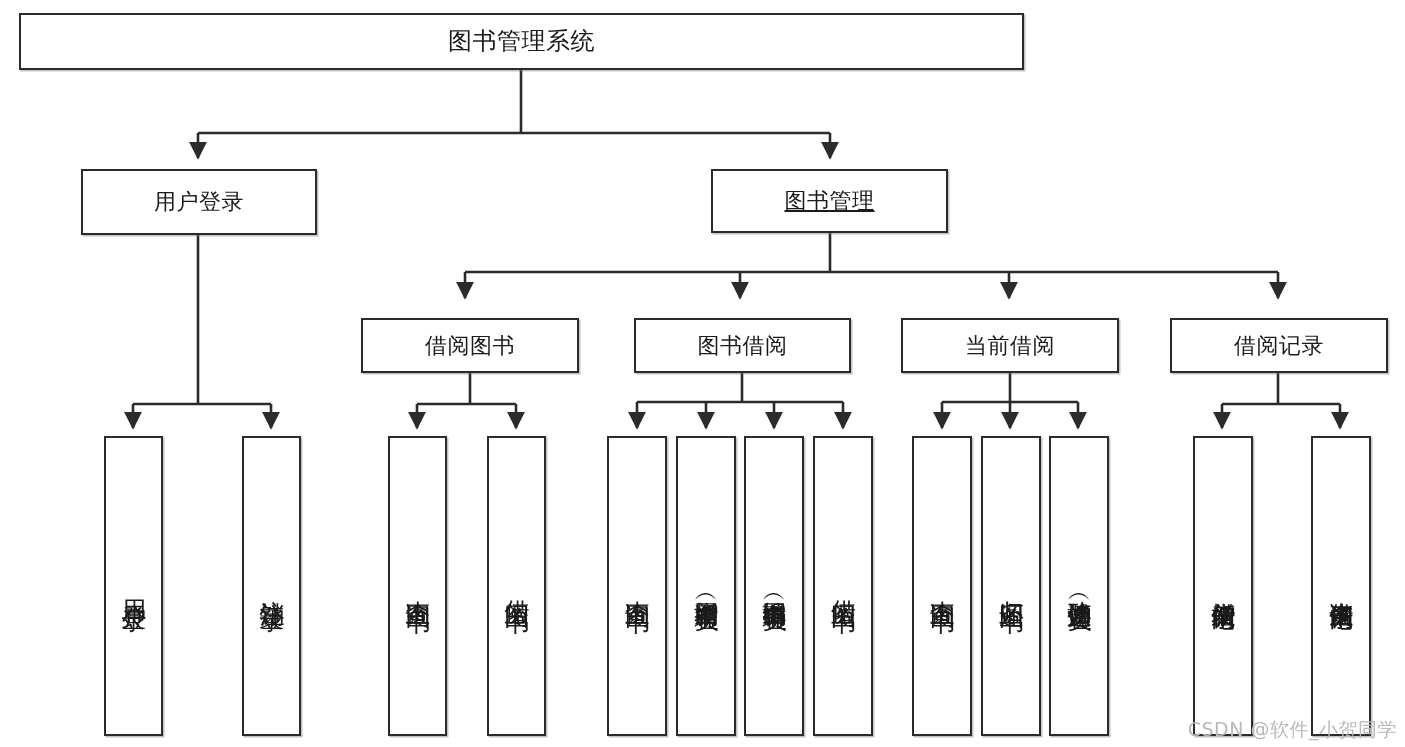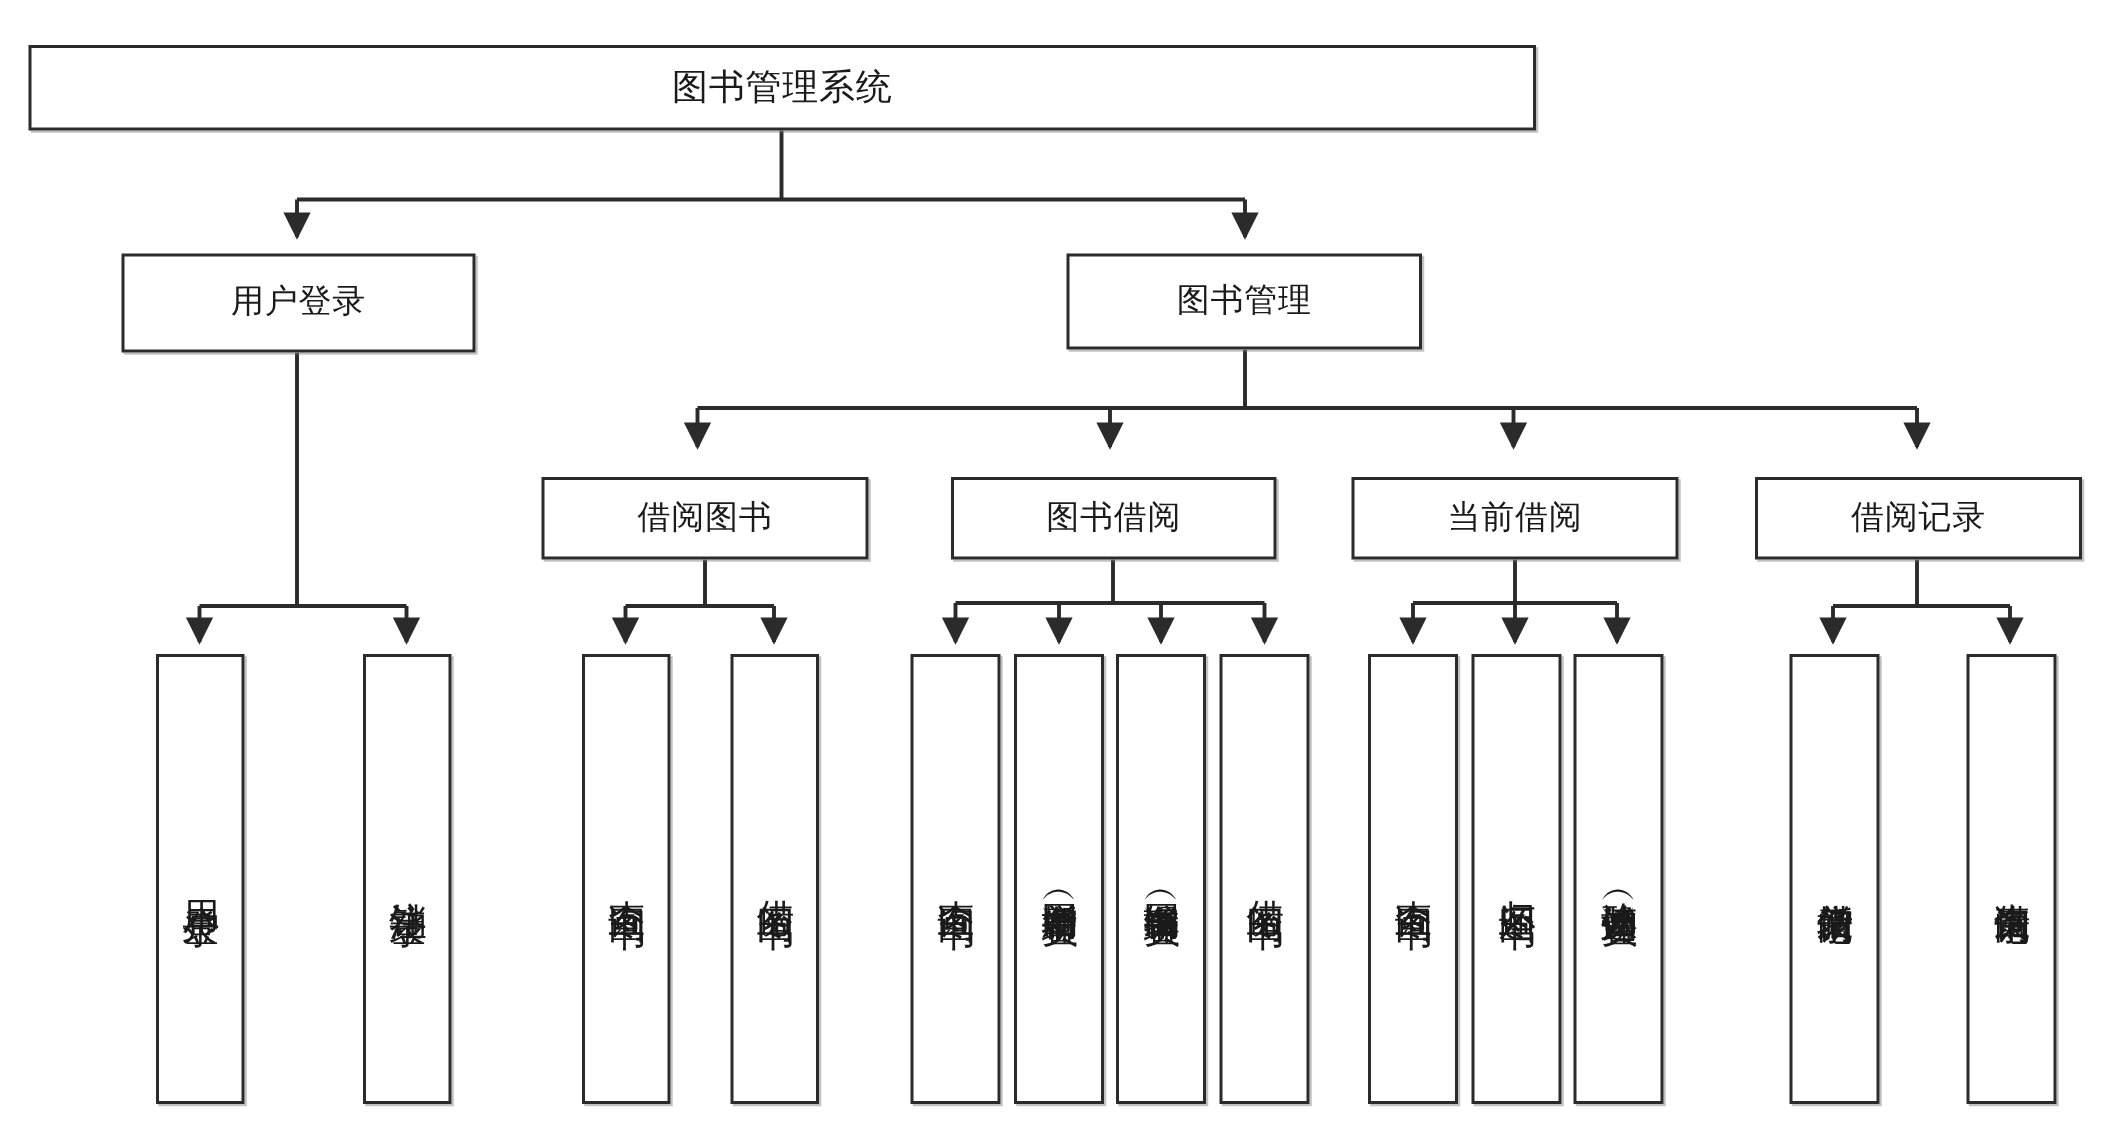--- a/index.html
+++ b/index.html
@@ -128,28 +128,28 @@
       <path d="M 1010 402 L 1010 428" marker-end="url(#arrow)"></path>
       <path d="M 1078 402 L 1078 428" marker-end="url(#arrow)"></path>
 
       <path d="M 1278 373 L 1278 404"></path>
       <path d="M 1222 404 L 1340 404"></path>
       <path d="M 1222 404 L 1222 428" marker-end="url(#arrow)"></path>
       <path d="M 1340 404 L 1340 428" marker-end="url(#arrow)"></path>
     </g>
   </svg>
 
-  <div class="node horiz root" style="left:19px; top:30px; width:1005px; height:57px;">
+  <div class="node horiz root" style="left:19px; top:13px; width:1005px; height:57px;">
     <span class="label">图书管理系统</span>
   </div>
 
   <div class="node horiz" style="left:81px; top:169px; width:236px; height:66px;">
     <span class="label">用户登录</span>
   </div>
-  <div class="node horiz" style="left:711px; top:169px; width:237px; height:64px;">
+  <div class="node horiz" style="left:711px; top:169px; width:237px; height:64px;text-decoration:underline;">
     <span class="label">图书管理</span>
   </div>
 
   <div class="node horiz" style="left:361px; top:318px; width:218px; height:55px;">
     <span class="label">借阅图书</span>
   </div>
   <div class="node horiz" style="left:634px; top:318px; width:217px; height:55px;">
     <span class="label">图书借阅</span>
   </div>
   <div class="node horiz" style="left:901px; top:318px; width:218px; height:55px;">
@@ -196,14 +196,15 @@
     <span class="label">确认归还（管理员）</span>
   </div>
 
   <div class="node vert narrow" style="left:1193px; top:436px; width:60px; height:300px;">
     <span class="label">新增借阅记录</span>
   </div>
   <div class="node vert narrow" style="left:1311px; top:436px; width:60px; height:300px;">
     <span class="label">查询借阅记录</span>
   </div>
 
+  <div class="watermark">CSDN @软件_小贺同学</div>
 
 </div>
 
 </body></html>

